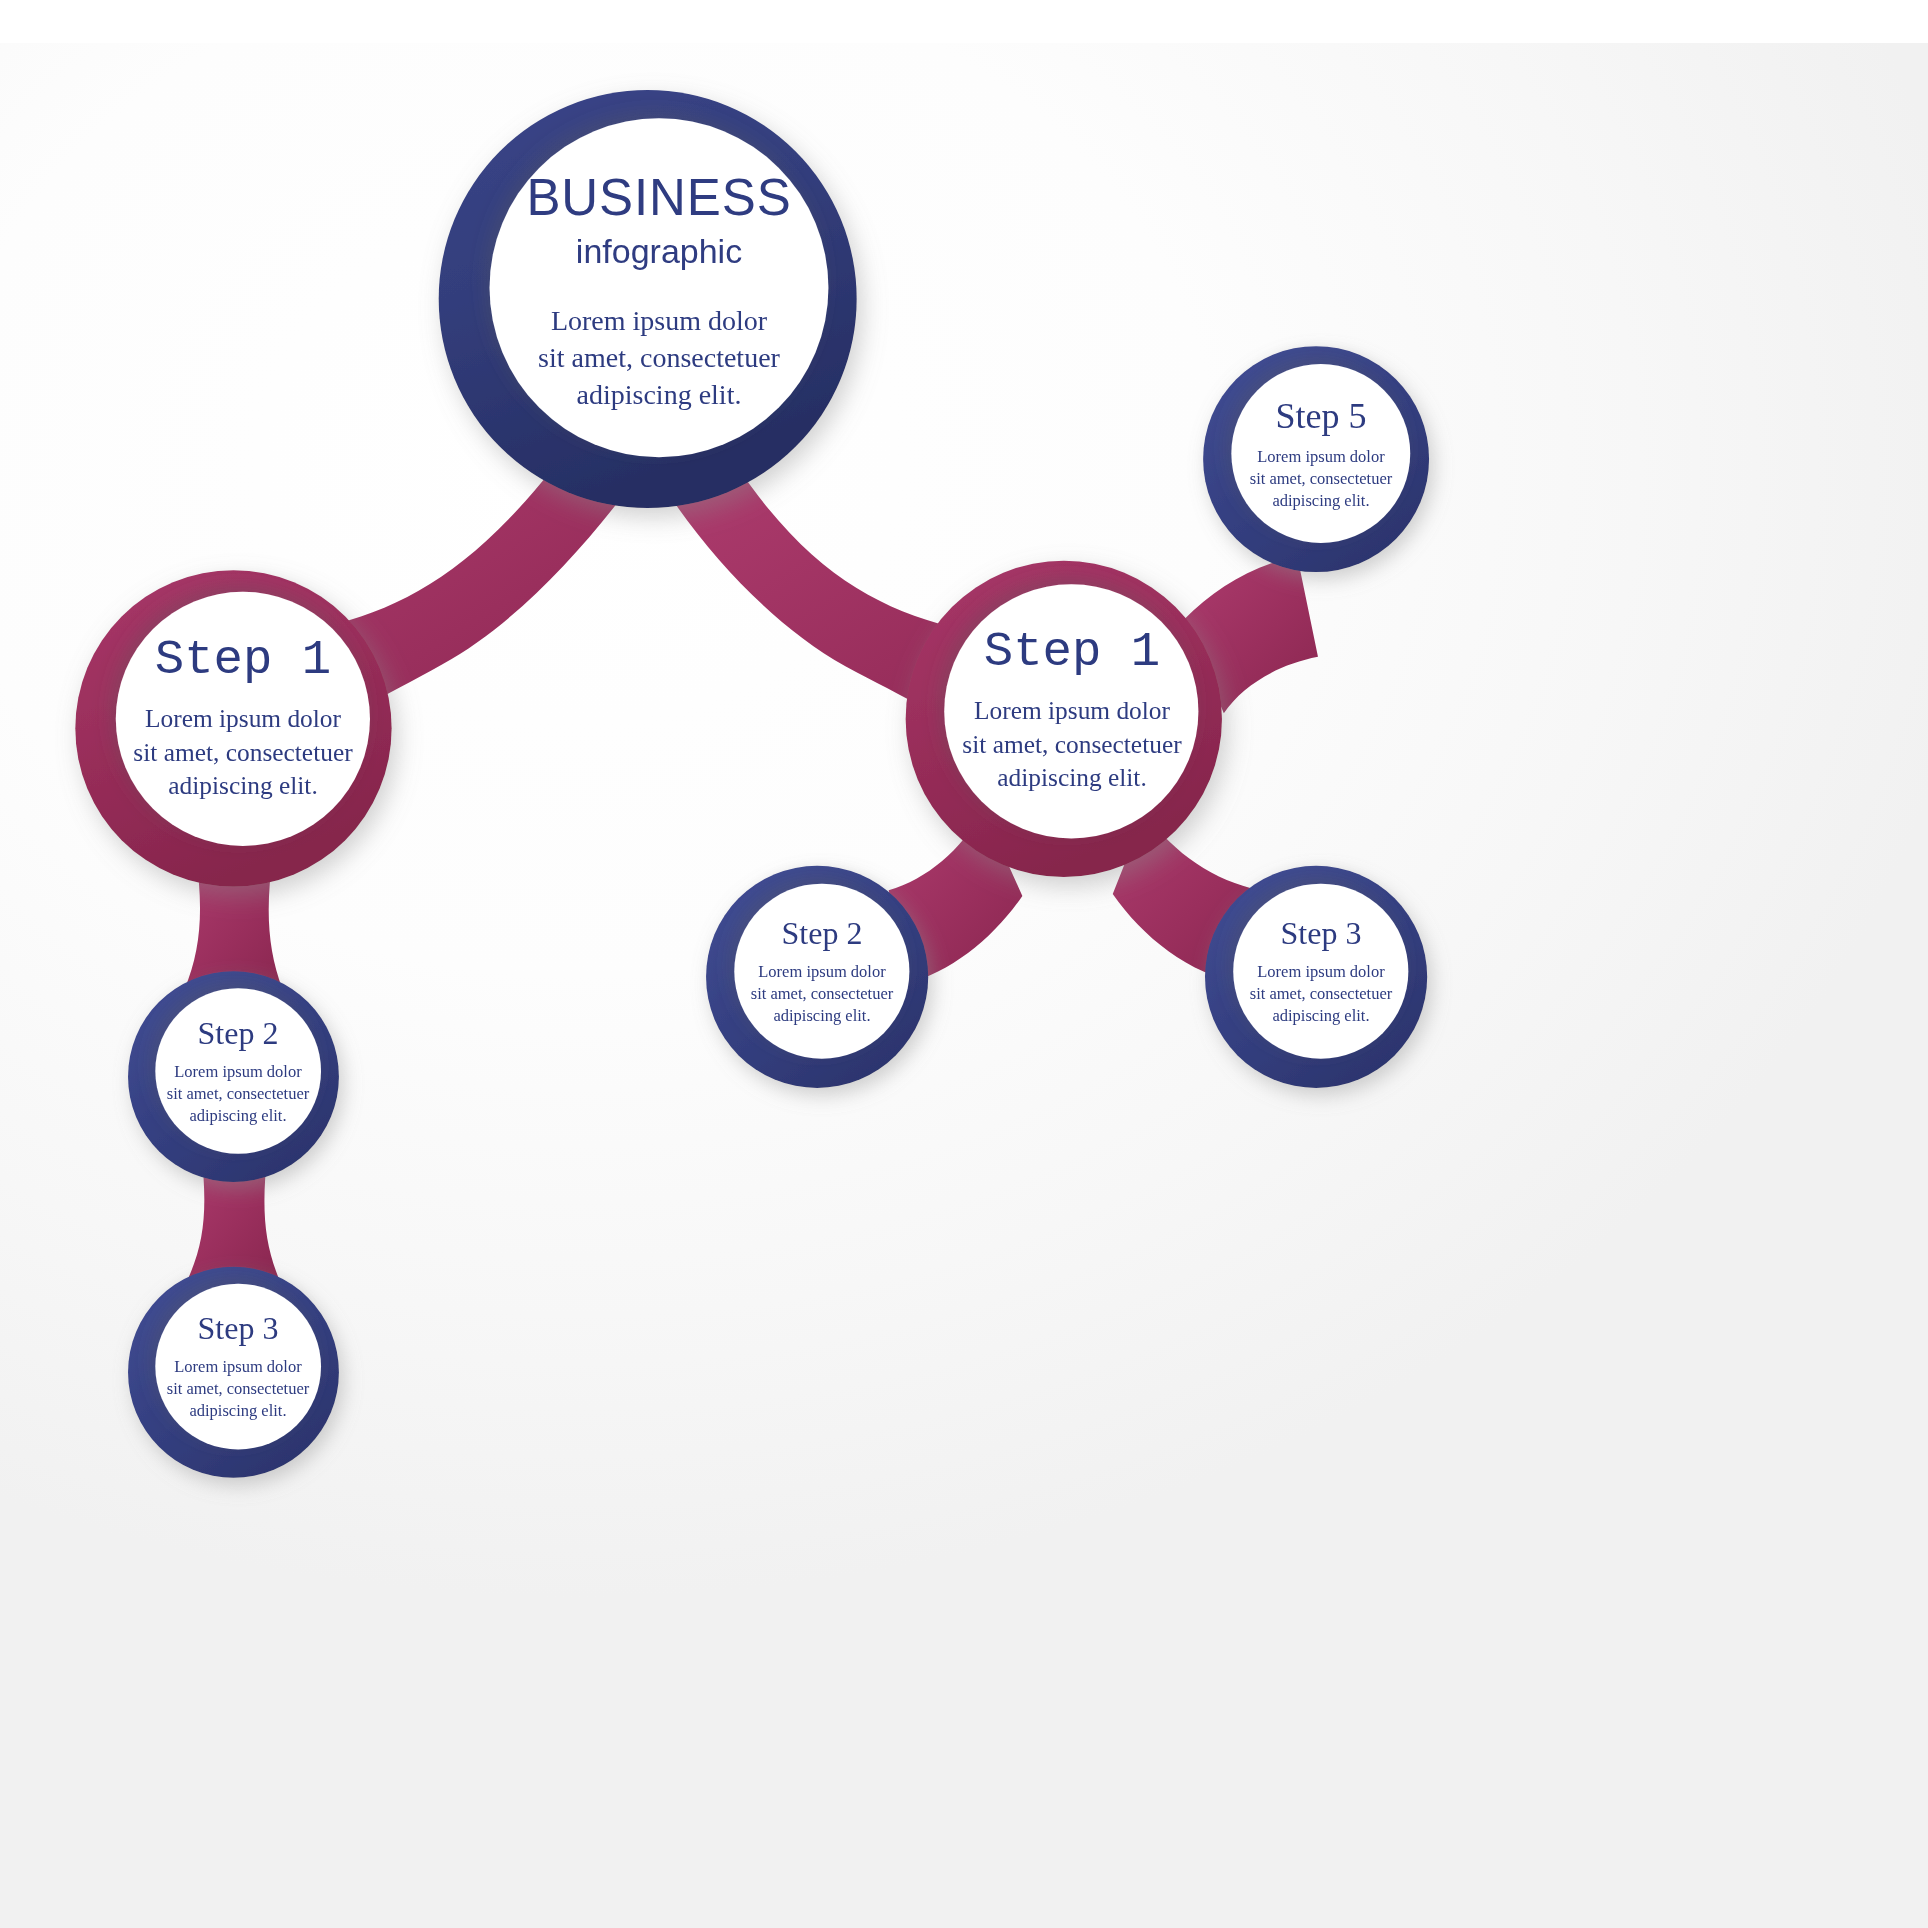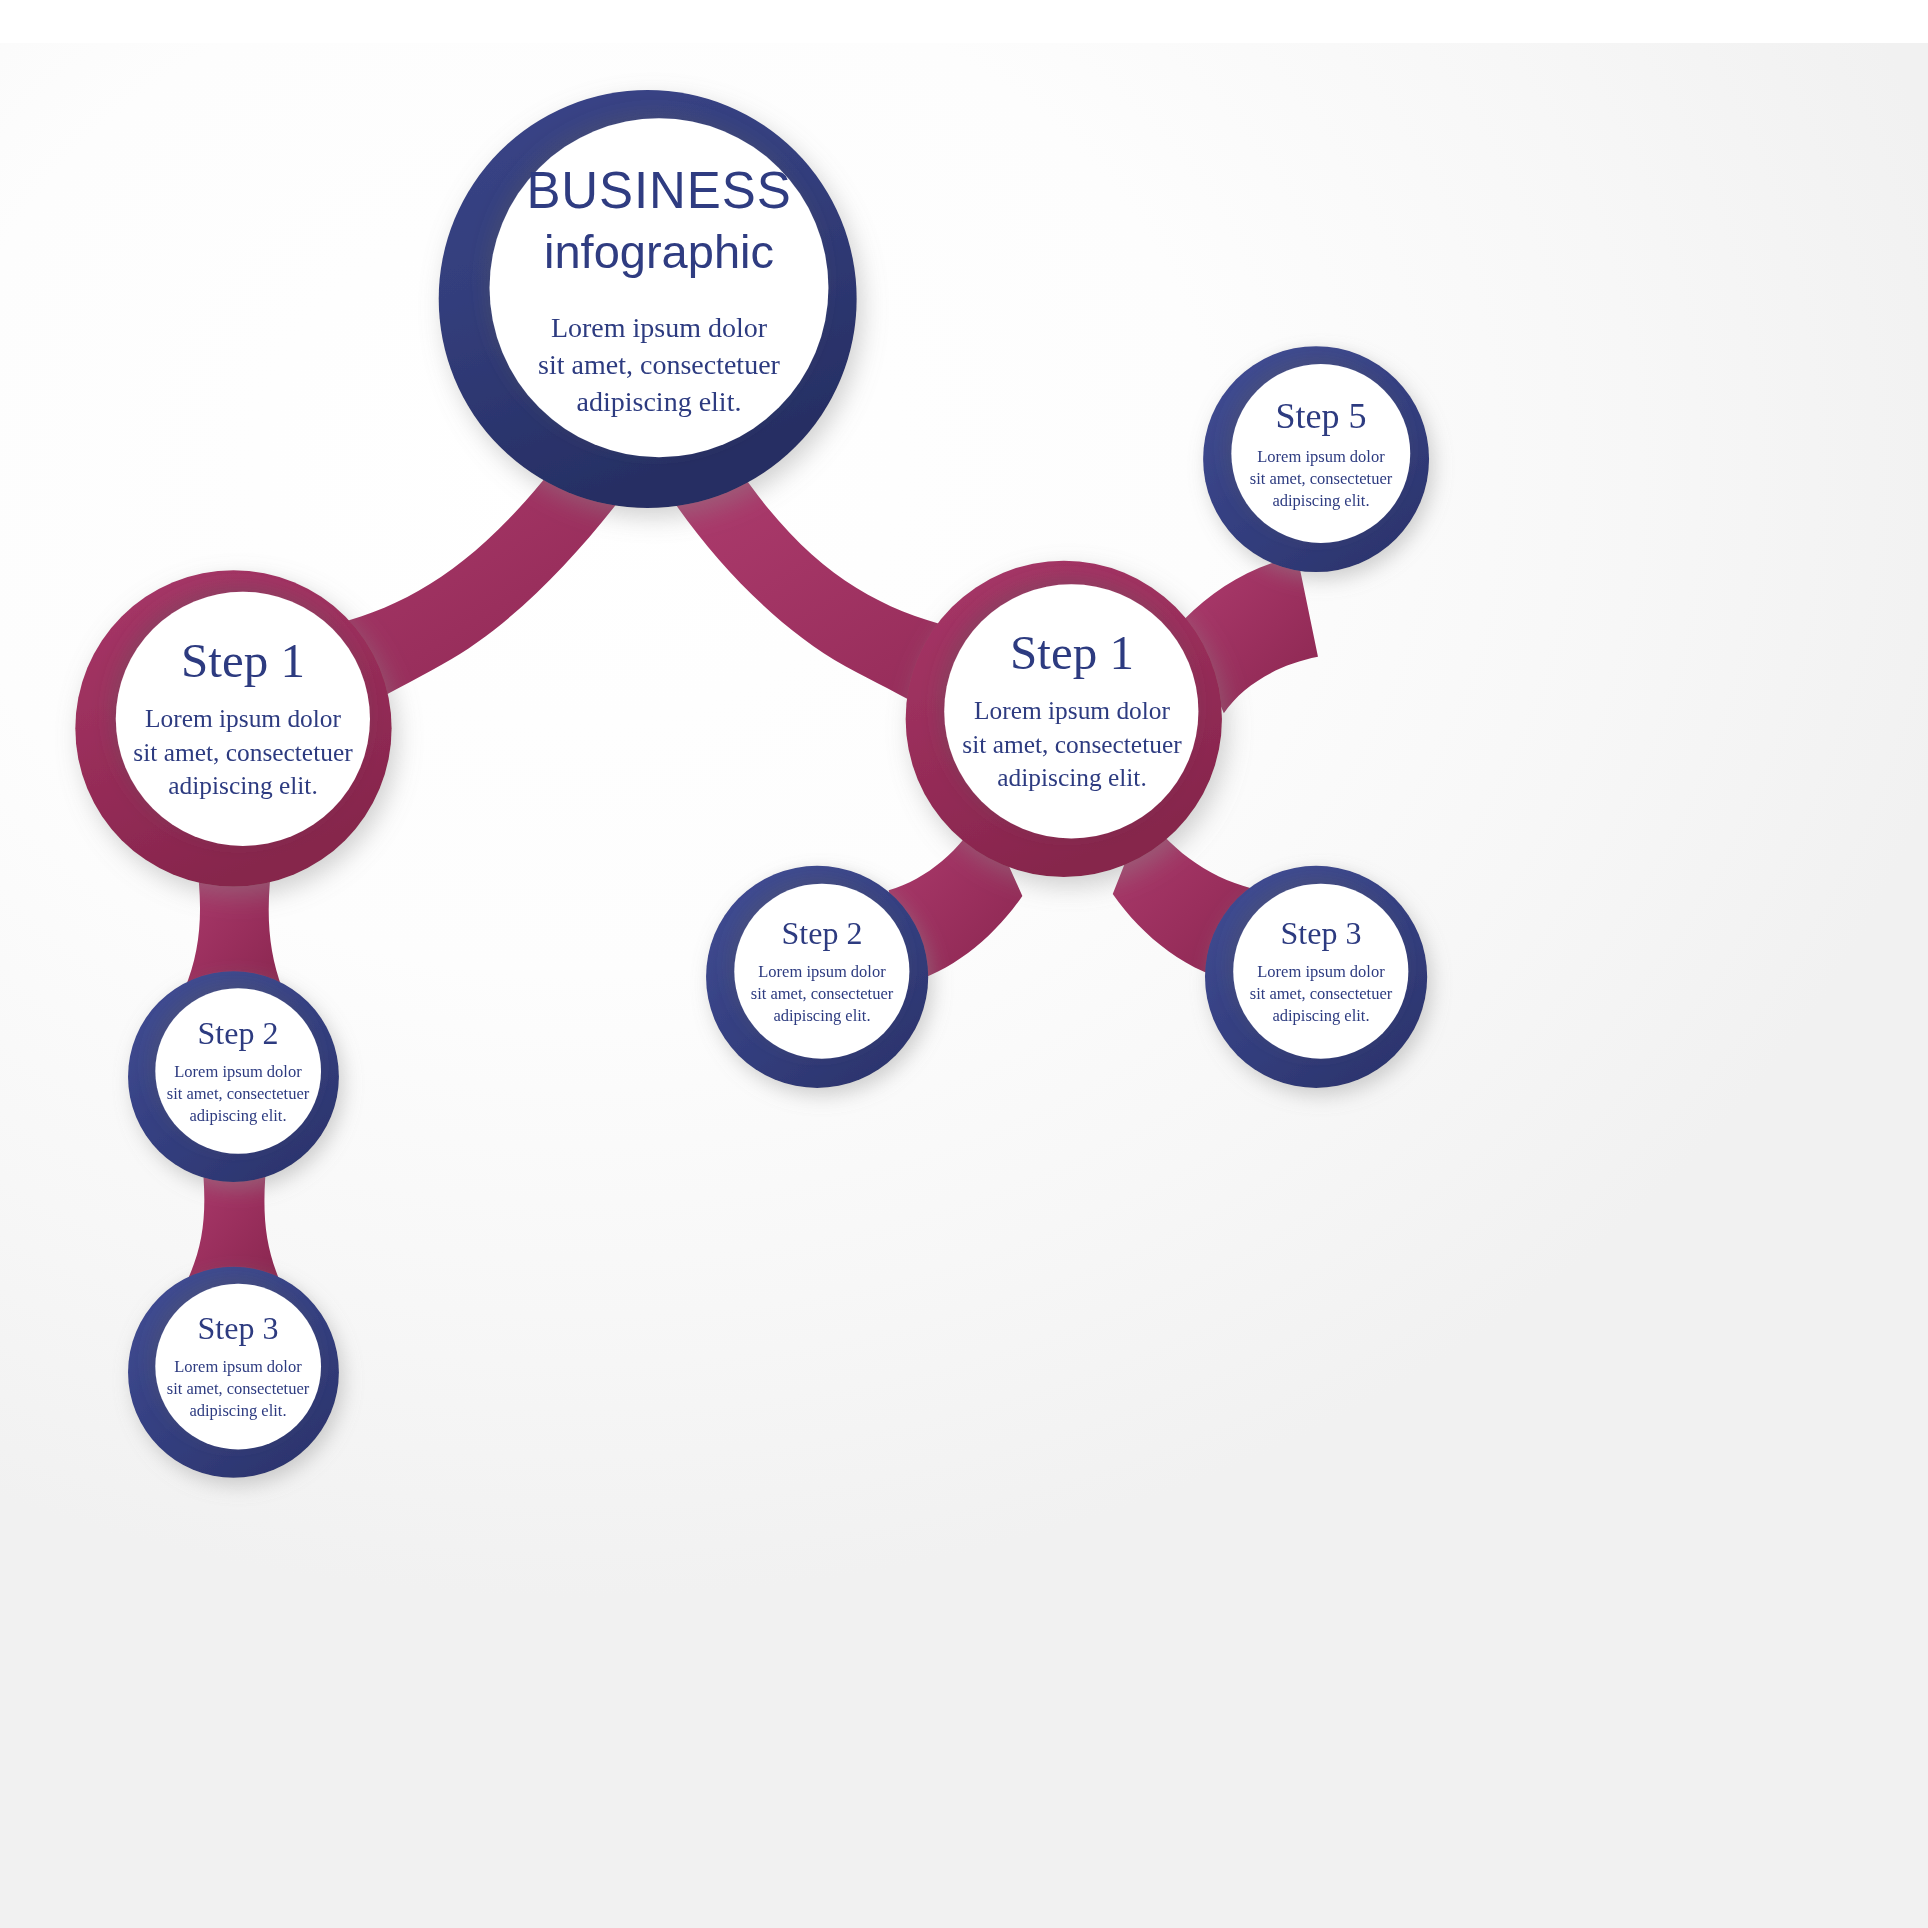--- a/index.html
+++ b/index.html
@@ -50,21 +50,21 @@
   .hub-title {
     font-family: "Liberation Sans", sans-serif;
     font-size: 51px;
     letter-spacing: 0.9px;
     line-height: 1.05;
     color: #2f3c81;
     font-weight: 400;
   }
   .hub-sub {
     font-family: "Liberation Sans", sans-serif;
-    font-size: 47px;
+    font-size: 34px;
     line-height: 1.05;
     color: #2f3c81;
     margin-top: 9.4px;
     font-weight: 400;
   }
   .hub-body {
     font-family: "Liberation Serif", serif;
     font-size: 28px;
     line-height: 1.32;
     color: #2d3b80;
@@ -77,21 +77,21 @@
     line-height: 1;
     font-weight: 400;
   }
   .step-body {
     font-family: "Liberation Serif", serif;
     color: #2d3b80;
     line-height: 1.33;
     font-weight: 400;
   }
 
-  .size-lg .step-title { font-size: 49px; }
+  .size-lg .step-title { font-size: 49px; font-family: Liberation Mono, monospace; }
   .size-lg .step-body  { font-size: 25.4px; margin-top: 17px; }
 
   .size-sm .step-title { font-size: 32px; }
   .size-sm .step-body  { font-size: 16.5px; margin-top: 11.3px; }
 
   .size-md .step-title { font-size: 36px; }
   .size-md .step-body  { font-size: 16.5px; margin-top: 11.3px; }
 </style>
 </head>
 <body>

